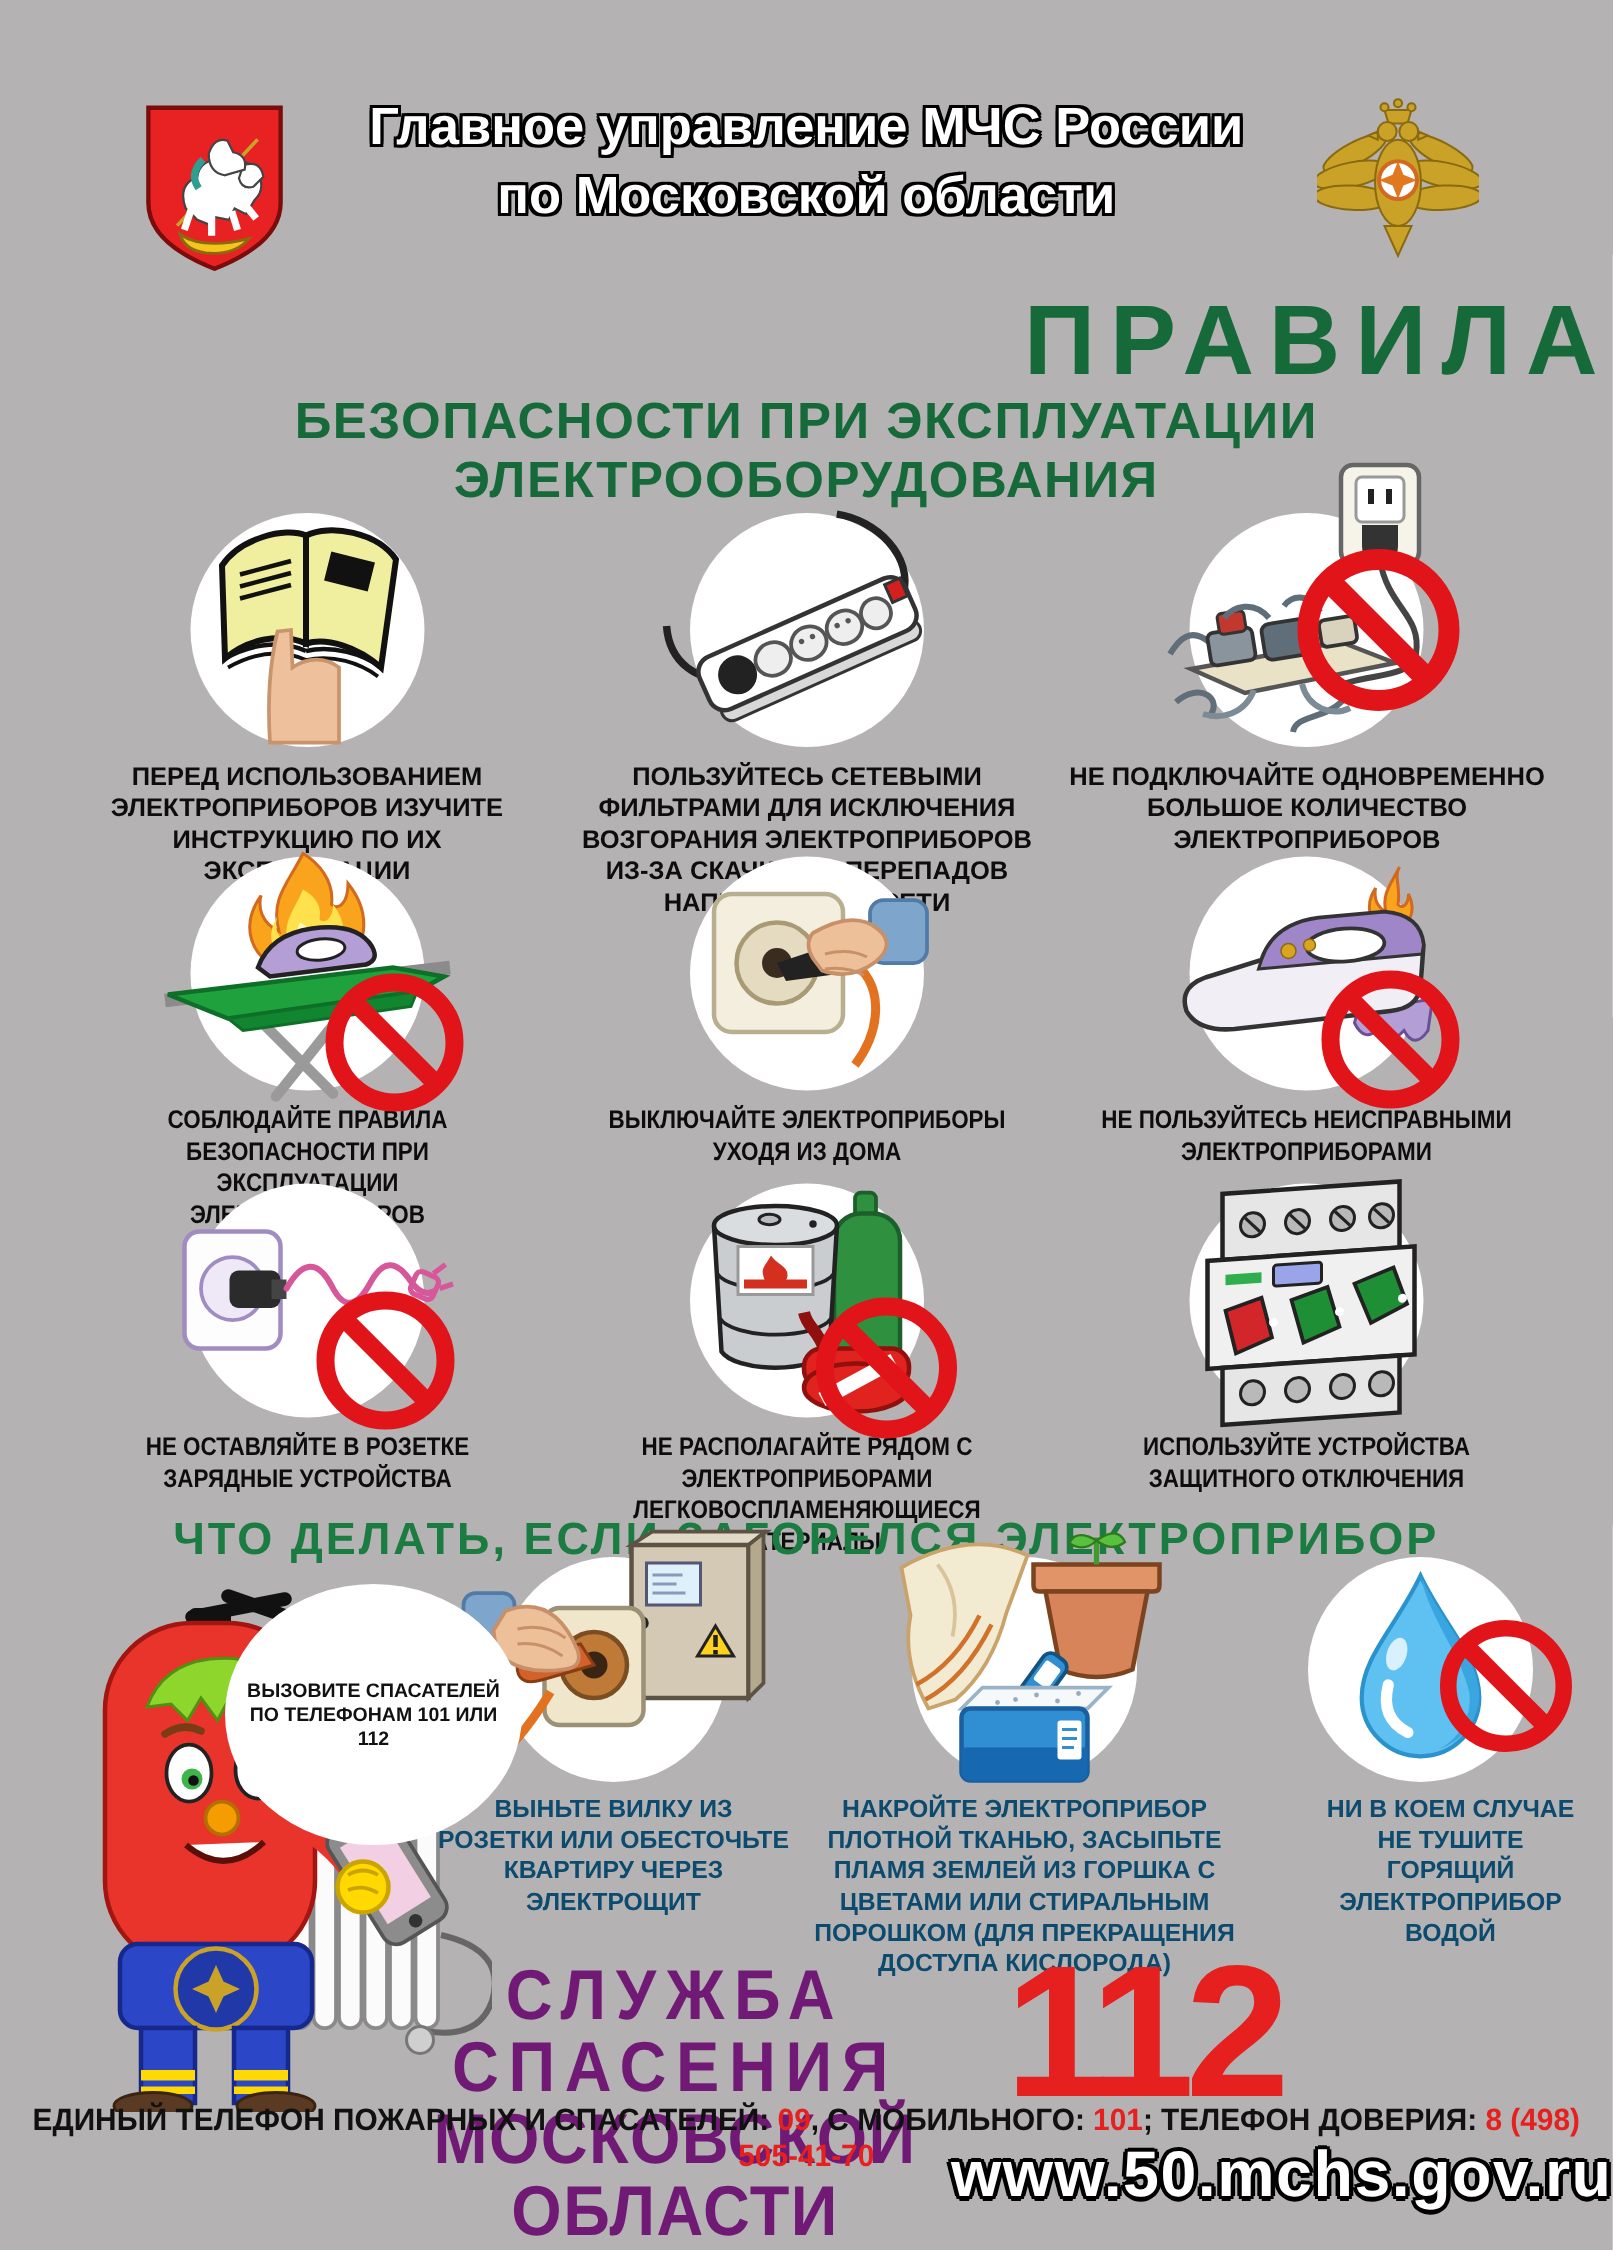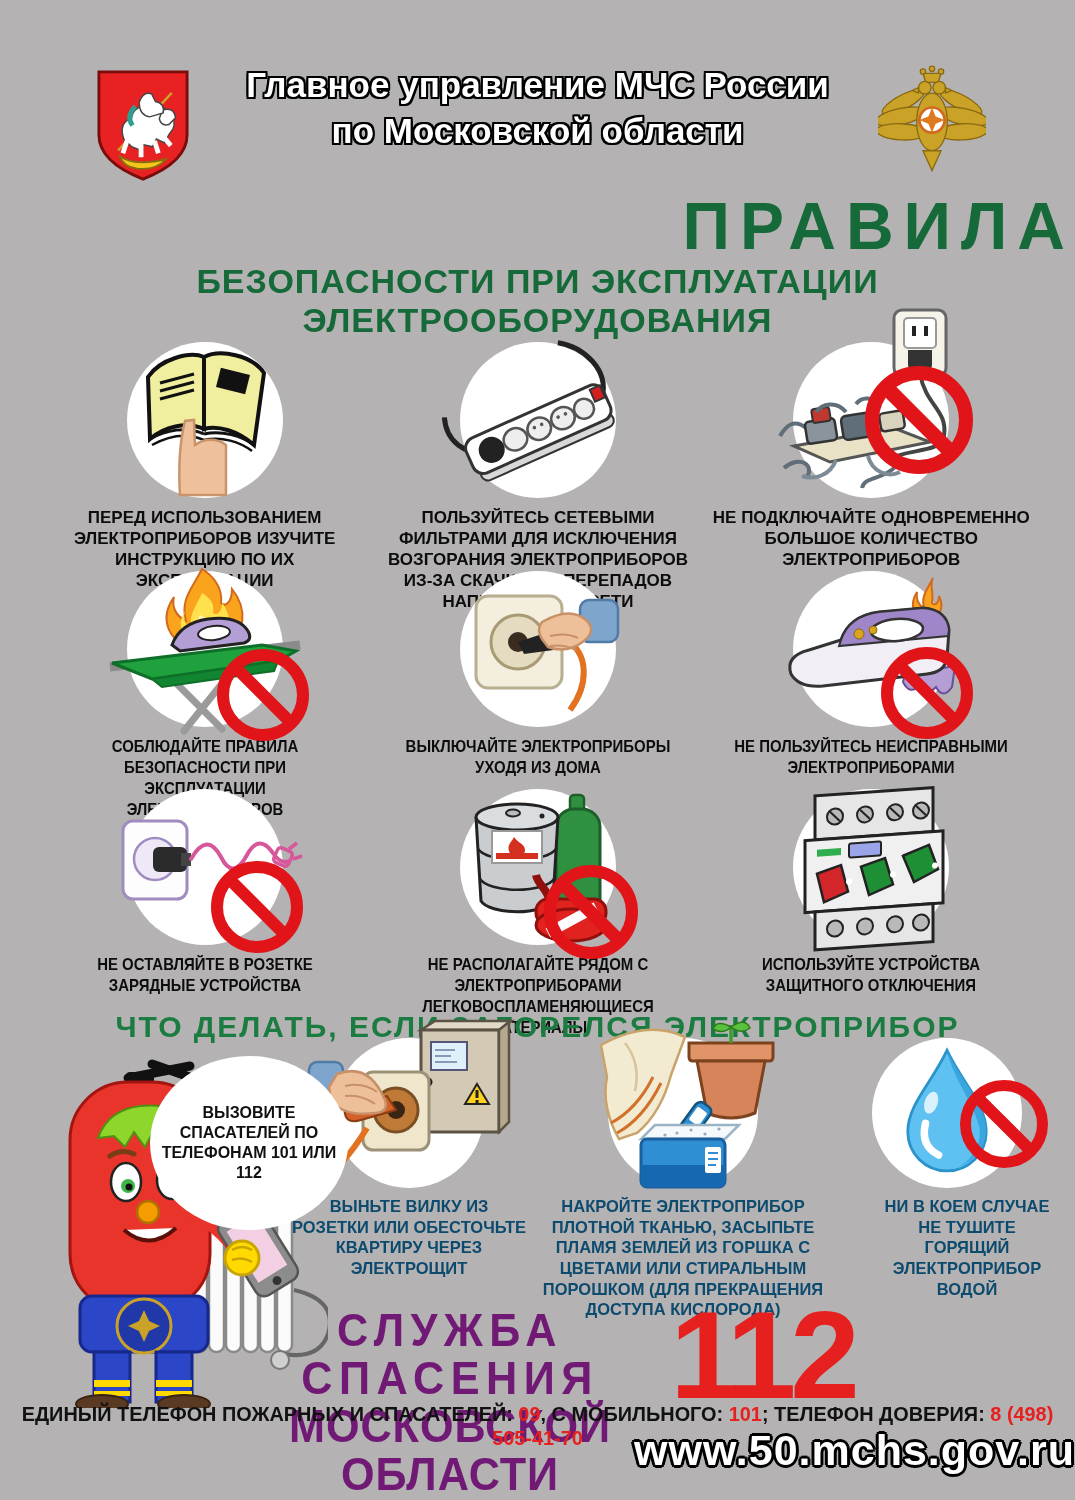--- a/index.html
+++ b/index.html
@@ -36,21 +36,21 @@
     border-radius:50%;}
   .ban::after{content:"";position:absolute;left:50%;top:50%;
     width:calc(var(--s,90px)*0.78);height:calc(var(--s,90px)*0.135);
     background:#e01419;transform:translate(-50%,-50%) rotate(45deg);}
   
   .what-heading{position:absolute;top:1010px;left:0;right:0;text-align:center;
     font-size:30px;font-weight:800;color:#1b7c42;letter-spacing:2px;}
   .mascot{position:absolute;left:28px;top:1058px;width:300px;height:350px;}
   .bubble{position:absolute;left:150px;top:1056px;width:186px;height:162px;background:#fff;
     border-radius:50%;z-index:4;display:flex;align-items:center;justify-content:center;
-    text-align:center;font-weight:800;font-size:16px;line-height:1.25;color:#111;padding:6px;}
+    text-align:center;font-weight:800;font-size:13px;line-height:1.25;color:#111;padding:6px;}
   .steps{position:absolute;left:288px;top:1038px;width:770px;
     display:grid;grid-template-columns:242px 306px 222px;}
   .step-cap{margin-top:8px;text-align:center;font-weight:bold;font-size:16.5px;
     line-height:1.25;color:#0c4a6e;}
   
   .banner-text{position:absolute;left:225px;top:1306px;width:450px;text-align:center;
     color:#701a75;font-weight:800;line-height:1.02;}
   .banner-text .l1{font-size:47px;letter-spacing:7px;transform:scaleX(0.92);}
   .banner-text .l2{font-size:47px;letter-spacing:1px;transform:scaleX(0.92);}
   .banner-num{position:absolute;left:662px;top:1283px;width:200px;text-align:center;

